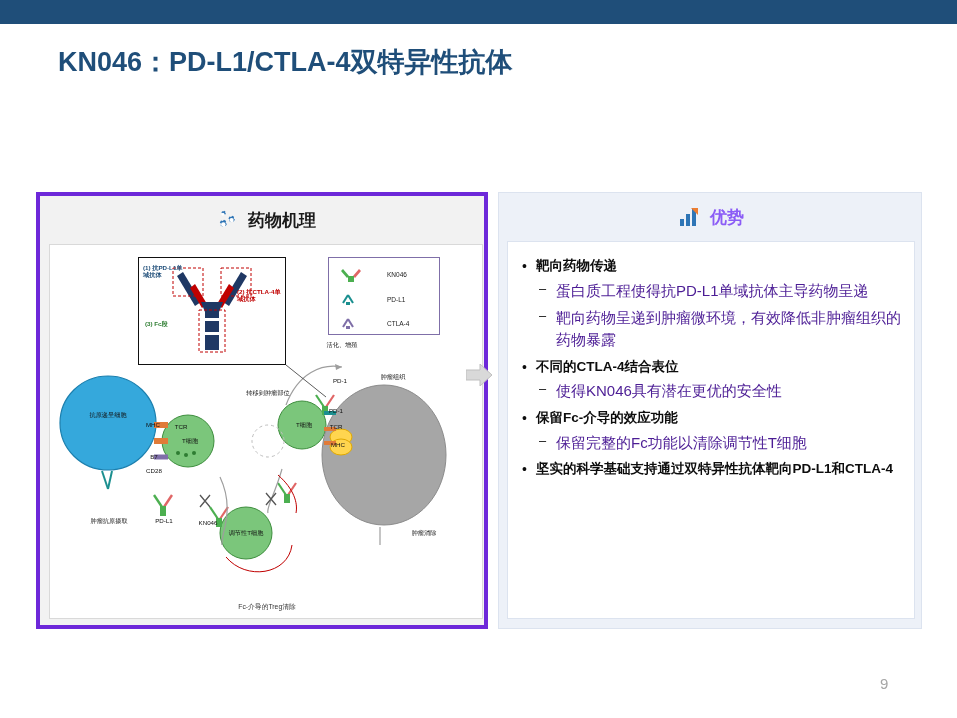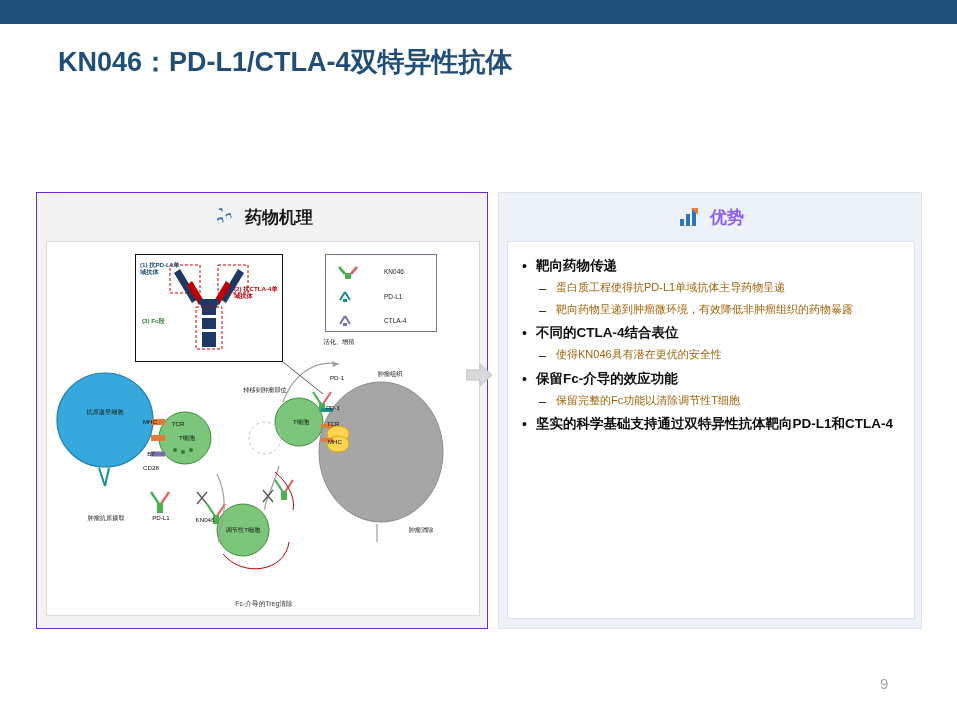--- a/index.html
+++ b/index.html
@@ -27,21 +27,21 @@
     font-size: 27px; font-weight: bold;
     color: #1F4E79;
     letter-spacing: 0px;
     white-space: nowrap;
   }
   
   .panel-left {
     position: absolute; left: 36px; top: 192px;
     width: 452px; height: 437px;
     background: #F2F2F2;
-    border: 1px solid #6d28d9;
+    border: 4px solid #6d28d9;
   }
   .panel-left-header {
     position: absolute; left: 0; top: 0;
     width: 452px; height: 48px;
     display: flex; align-items: center; justify-content: center;
   }
   .panel-left-header .h-icon { margin-right: 10px; display: flex; align-items: center; }
   .panel-left-header .h-text {
     font-size: 17px; font-weight: bold; color: #1a1a1a;
   }
@@ -87,22 +87,22 @@
   ul.lvl1 > li::before {
     content: "•";
     position: absolute; left: 4px; top: 0;
     font-size: 14px; color: #0d0d0d;
   }
   ul.lvl2 { list-style: none; margin: 4px 0 6px 0; padding: 0; }
   ul.lvl2 > li {
     position: relative;
     padding-left: 20px;
     margin-bottom: 6px;
-    font-size: 11px;
-    color: #a16207;
+    font-size: 15px;
+    color: #4c1d95;
     font-weight: normal;
     line-height: 1.45;
   }
   ul.lvl2 > li::before {
     content: "–";
     position: absolute; left: 3px; top: 0;
     font-size: 12.8px; color: #0d0d0d;
   }
   
   .arrow {

